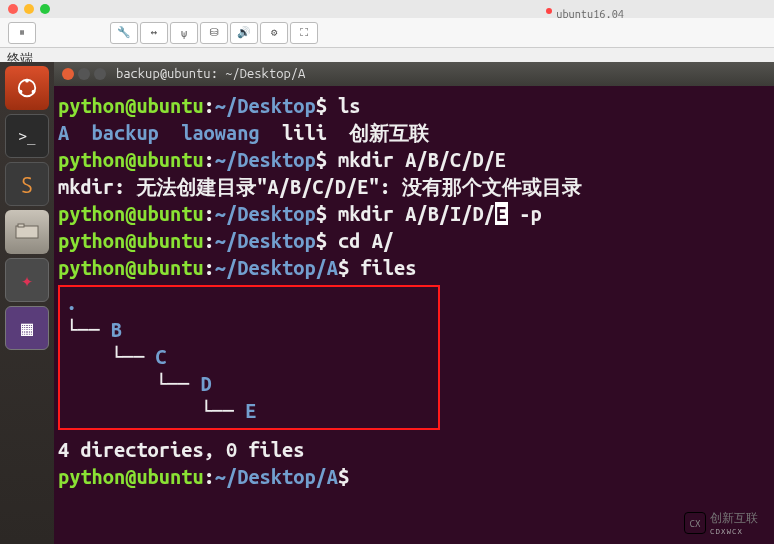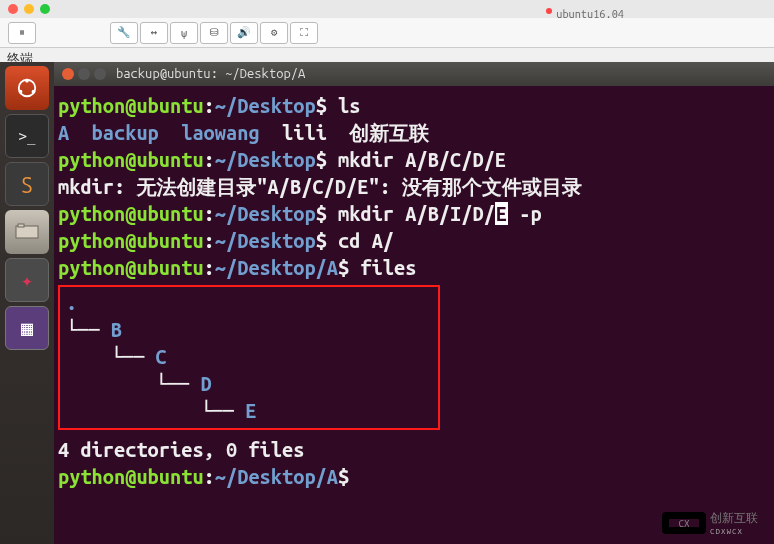--- a/index.html
+++ b/index.html
@@ -41,21 +41,21 @@
 .prompt-user { color: #8ae234; }
 .prompt-path { color: #729fcf; }
 .cmd { color: #eee; }
 .file-dir { color: #729fcf; font-weight: bold; }
 .line { white-space: pre; }
 .tree-box { border: 2px solid #ff1a1a; margin: 4px 0 6px 0; padding: 2px 6px 4px 6px; width: 382px; }
 .tree-conn { color: #eee; }
 .cursor-block { background: #fff; color: #300a24; padding: 0 1px; }
 
 .watermark { position: absolute; bottom: 8px; right: 16px; font-size: 11px; color: #999; display: flex; align-items: center; gap: 4px; }
-.watermark .logo { width: 44px; height: 22px; border: 7px solid #000000; border-radius: 4px; display: flex; align-items: center; justify-content: center; font-size: 10px; color: #888; }
+.watermark .logo { width: 22px; height: 22px; border: 1px solid #000000; border-radius: 4px; display: flex; align-items: center; justify-content: center; font-size: 10px; color: #888; }
 </style>
 </head>
 <body>
 
 <div class="mac-bar">
   <span class="mac-dot mac-red"></span>
   <span class="mac-dot mac-yellow"></span>
   <span class="mac-dot mac-green"></span>
 </div>
 <div class="toolbar">

